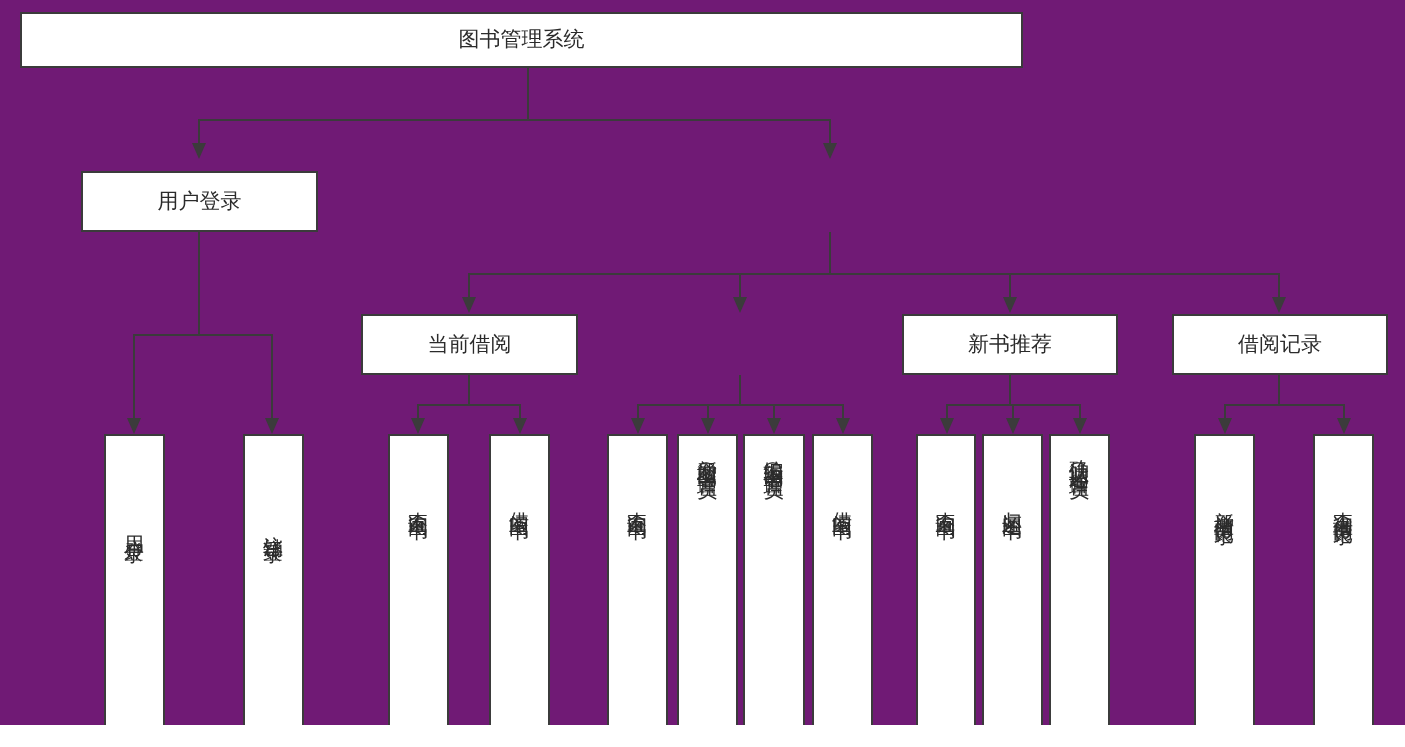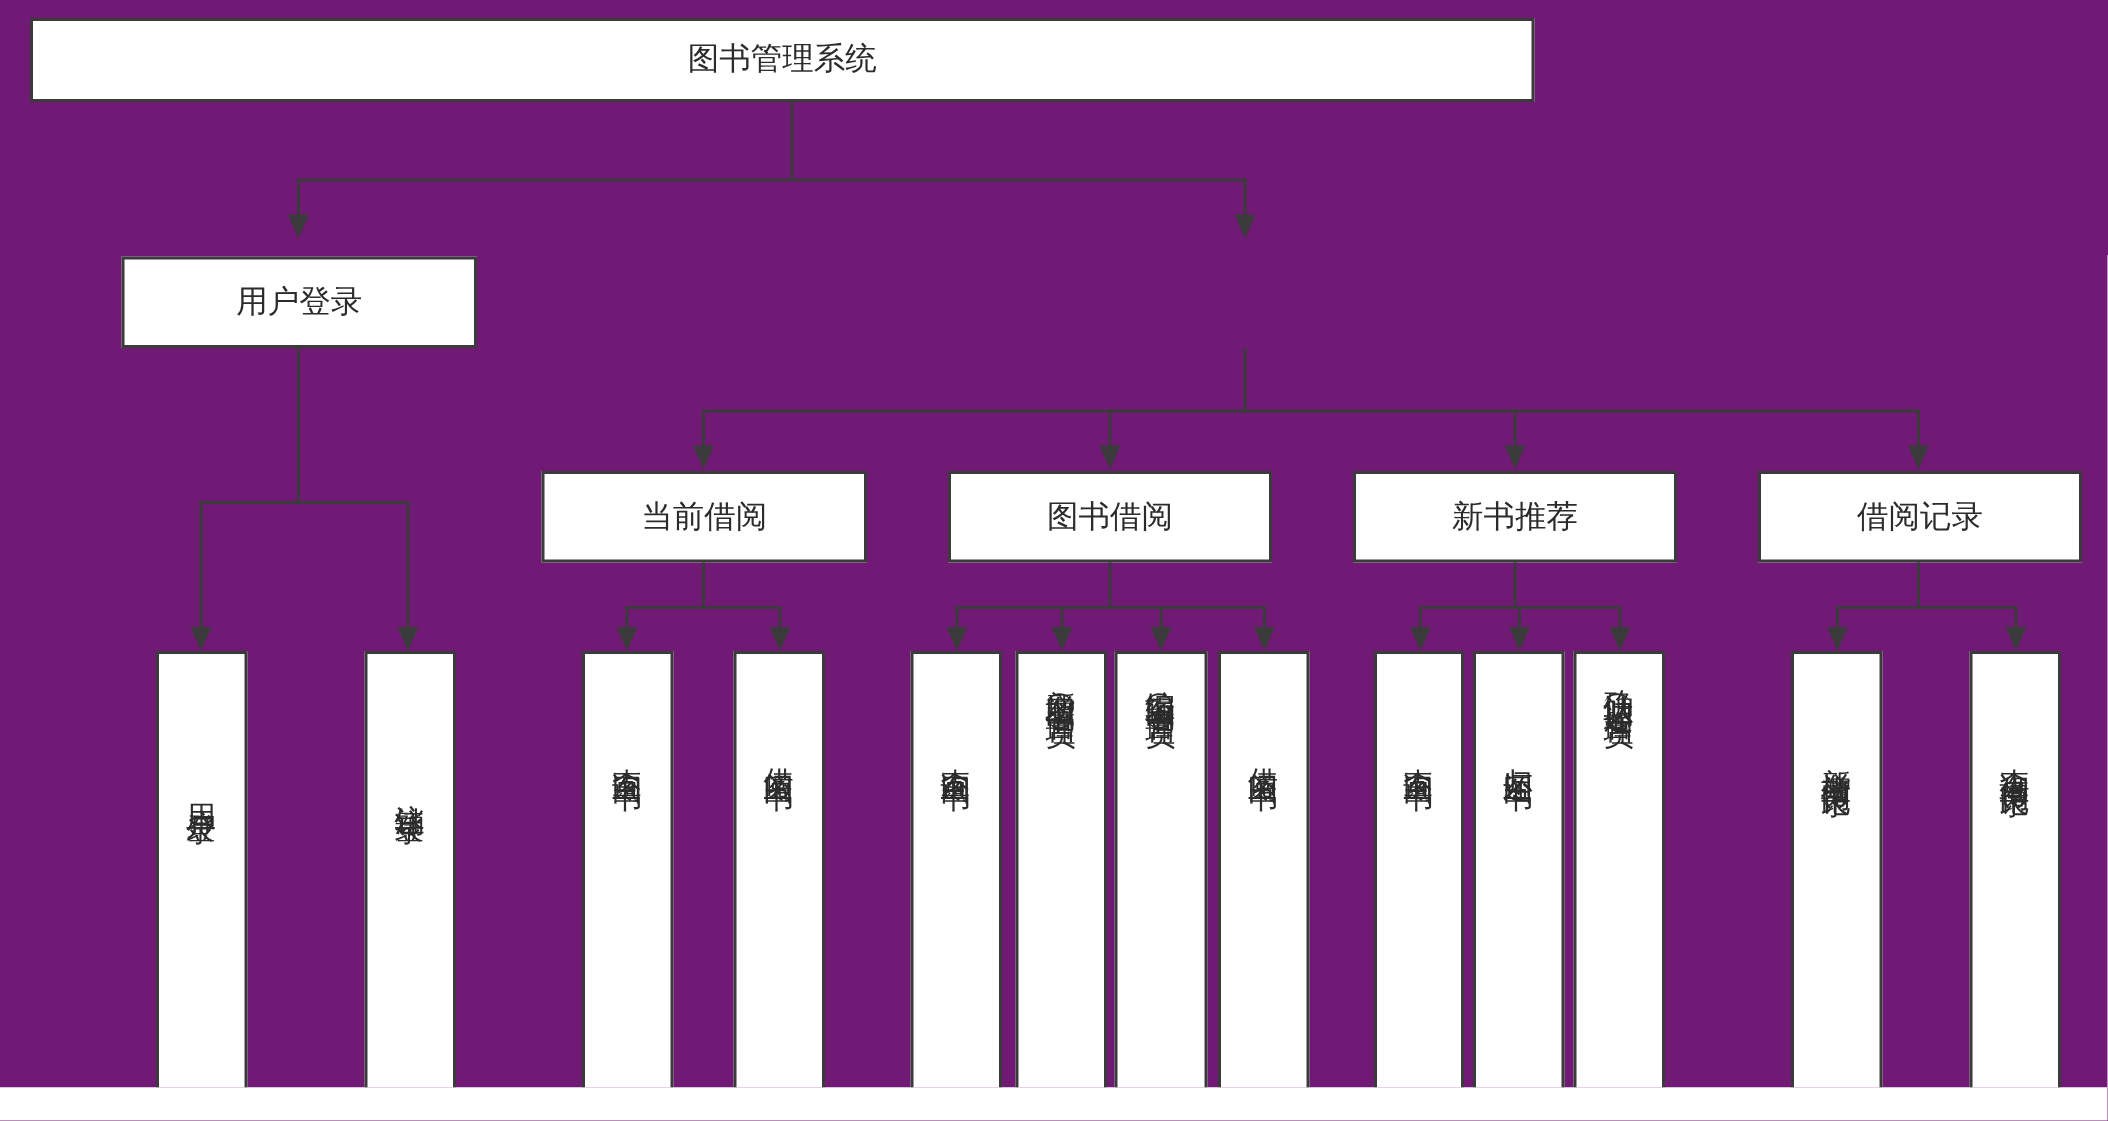--- a/index.html
+++ b/index.html
@@ -126,23 +126,20 @@
   <div class="ln v" style="left:739px; top:273px; height:26px;"></div>
   <div class="arrow" style="left:733px; top:297px;"></div>
   <div class="ln v" style="left:1009px; top:273px; height:26px;"></div>
   <div class="arrow" style="left:1003px; top:297px;"></div>
   <div class="ln v" style="left:1278px; top:273px; height:26px;"></div>
   <div class="arrow" style="left:1272px; top:297px;"></div>
 
   <div class="node h" style="left:361px; top:314px; width:217px; height:61px;">
     <span class="label">当前借阅</span>
   </div>
-  <div class="node h" style="left:632px; top:314px; width:216px; height:61px;">
-    <span class="label">图书借阅</span>
-  </div>
   <div class="node h" style="left:902px; top:314px; width:216px; height:61px;">
     <span class="label">新书推荐</span>
   </div>
   <div class="node h" style="left:1172px; top:314px; width:216px; height:61px;">
     <span class="label">借阅记录</span>
   </div>
 
   <div class="ln v" style="left:468px; top:375px; height:30px;"></div>
   <div class="ln h" style="left:417px; top:404px; width:103px;"></div>
   <div class="ln v" style="left:417px; top:404px; height:16px;"></div>

